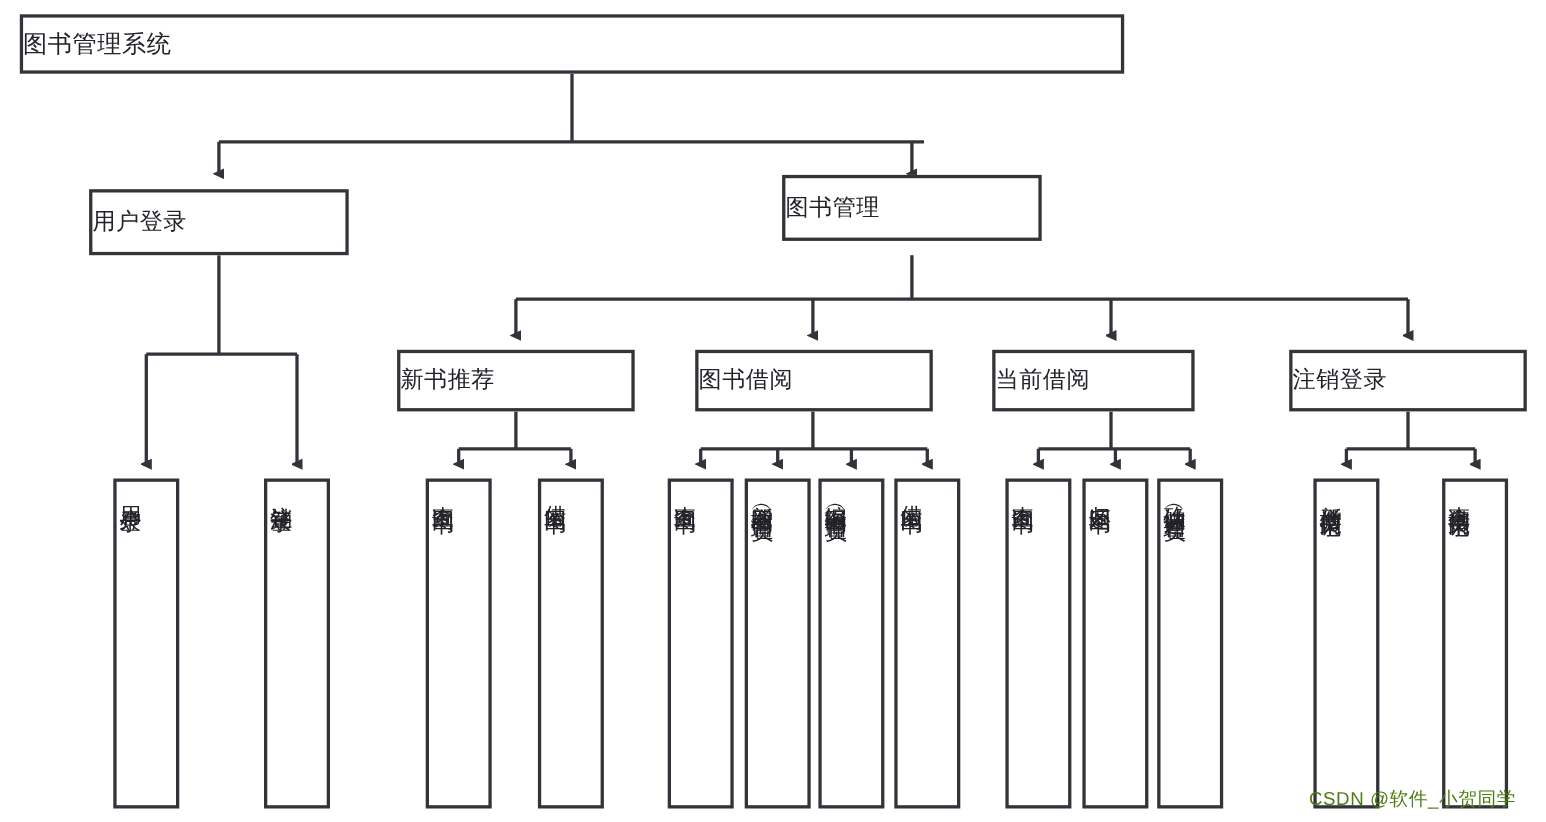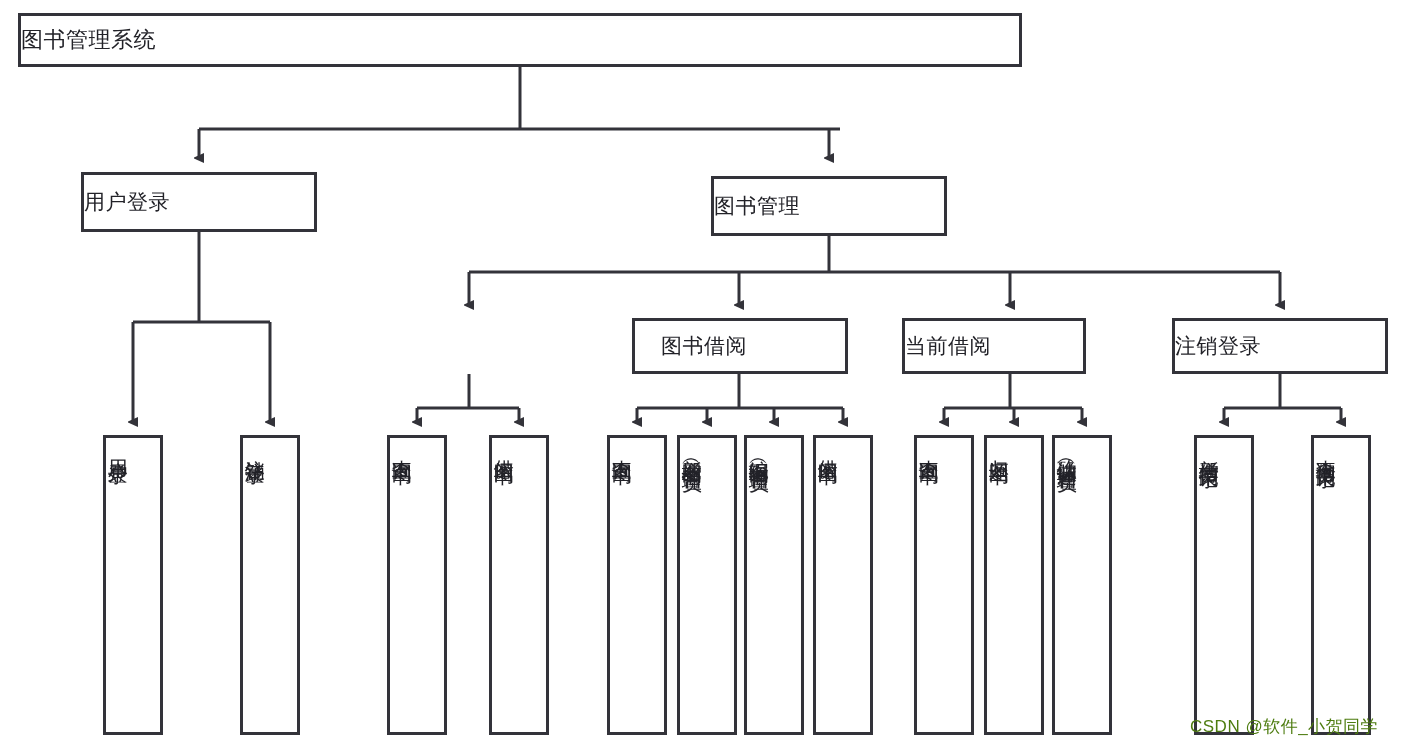--- a/index.html
+++ b/index.html
@@ -126,25 +126,28 @@
     </g>
   </svg>
 
   <div class="node h root" style="left:18px; top:13px; width:1004px; height:54px;">
     <span class="label">图书管理系统</span>
   </div>
 
   <div class="node h" style="left:81px; top:172px; width:236px; height:60px;">
     <span class="label">用户登录</span>
   </div>
-  <div class="node h" style="left:711px; top:176px; width:236px; height:60px;">
+  <div class="node h" style="left:711px; top:159px; width:236px; height:60px;">
     <span class="label">图书管理</span>
   </div>
 
-  <div class="node h" style="left:632px; top:318px; width:216px; height:56px;padding-left:26px;">
+  <div class="node h" style="left:361px; top:318px; width:216px; height:56px;">
+    <span class="label">新书推荐</span>
+  </div>
+  <div class="node h" style="left:632px; top:318px; width:216px; height:56px;">
     <span class="label">图书借阅</span>
   </div>
   <div class="node h" style="left:902px; top:318px; width:184px; height:56px;">
     <span class="label">当前借阅</span>
   </div>
   <div class="node h" style="left:1172px; top:318px; width:216px; height:56px;">
     <span class="label">注销登录</span>
   </div>
 
   <div class="node v" style="left:103px; top:435px; width:60px; height:300px;">

